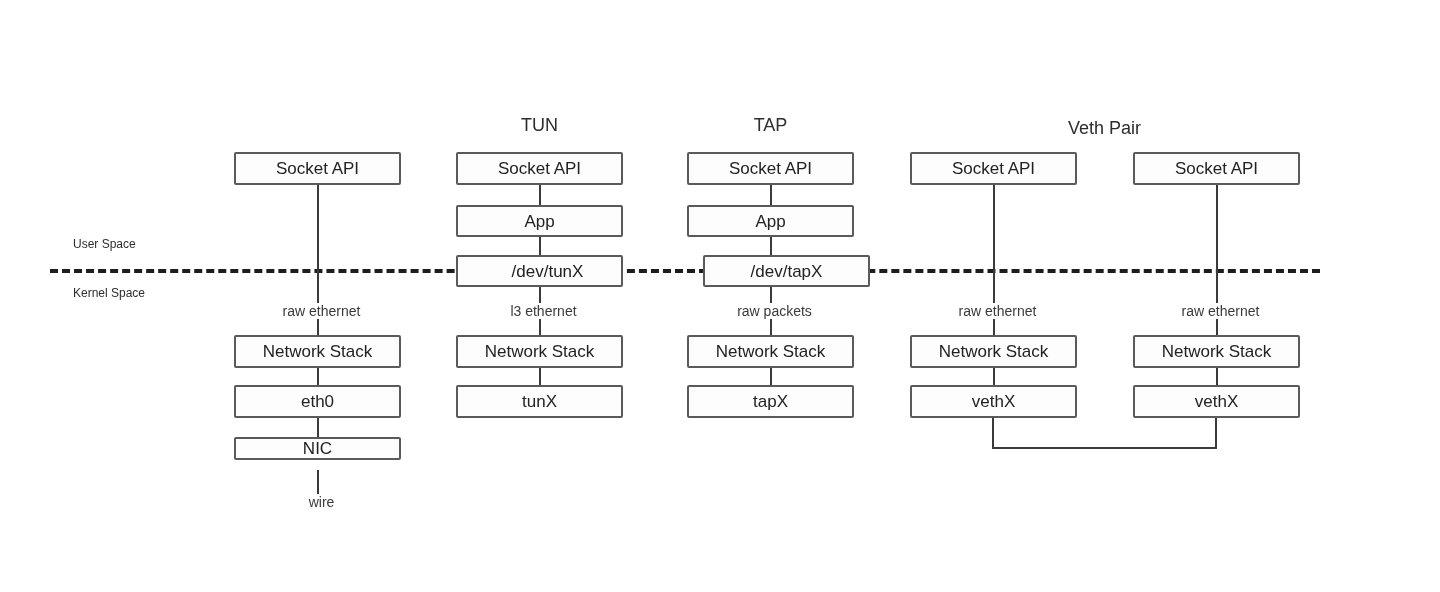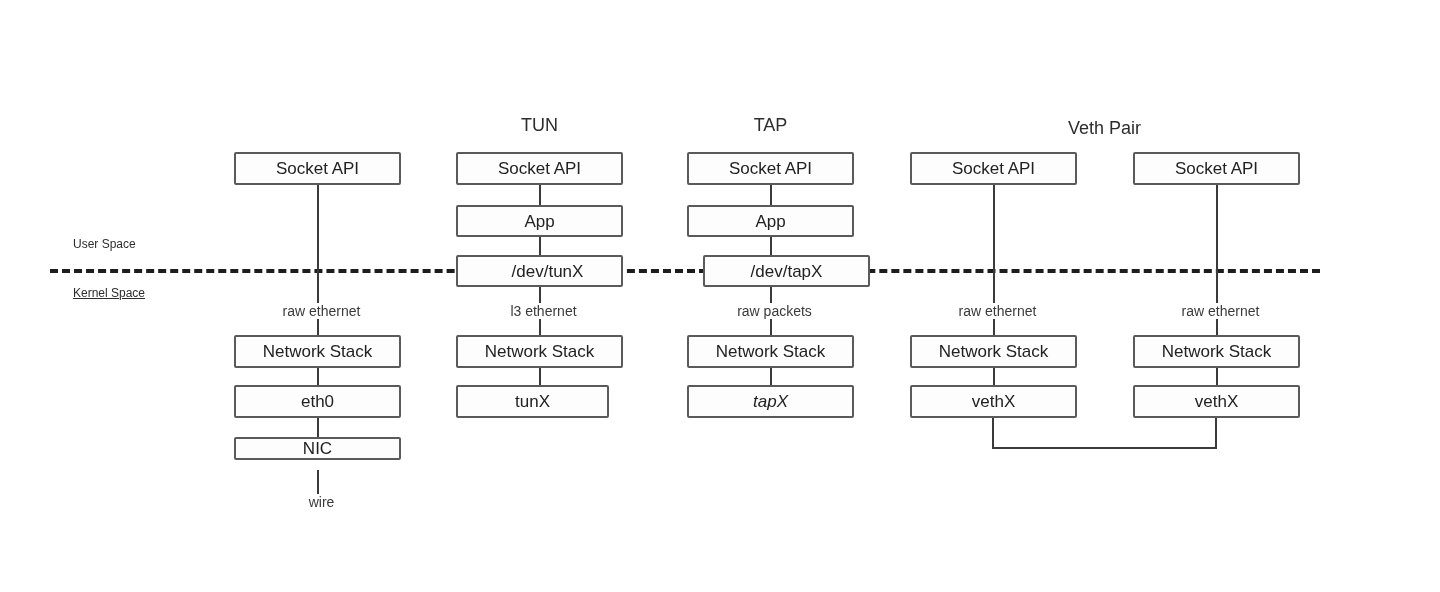--- a/index.html
+++ b/index.html
@@ -87,21 +87,21 @@
   }
 </style>
 </head>
 <body>
 
 <div id="canvas">
 
   <div class="boundary" style="left:50px; top:269px; width:1270px;"></div>
 
   <div class="space-label" style="left:73px; top:237px;">User Space</div>
-  <div class="space-label" style="left:73px; top:286px;text-decoration:underline;">Kernel Space</div>
+  <div class="space-label" style="left:73px; top:286px;">Kernel Space</div>
 
   <div class="col-title" style="left:687px; top:115px; width:167px;">TAP</div>
   <div class="col-title" style="left:456px; top:115px; width:167px;">TUN</div>
   <div class="col-title" style="left:1021px; top:111px; width:167px;margin-top:7px;">Veth Pair</div>
 
   <div class="node" style="left:234px; top:152px; width:167px; height:33px;">Socket API</div>
 
   <div class="vline" style="left:317px; top:185px; height:150px;"></div>
   <div class="edge-label" style="left:234px; top:303px; width:167px;">raw ethernet</div>
 
@@ -128,40 +128,40 @@
 
   <div class="node" style="left:456px; top:255px; width:167px; height:32px;padding-left:16px;">/dev/tunX</div>
 
   <div class="vline" style="left:539px; top:287px; height:48px;"></div>
   <div class="edge-label" style="left:456px; top:303px; width:167px;">l3 ethernet</div>
 
   <div class="node" style="left:456px; top:335px; width:167px; height:33px;">Network Stack</div>
 
   <div class="vline" style="left:539px; top:368px; height:17px;"></div>
 
-  <div class="node" style="left:456px; top:385px; width:153px; height:33px;">tunX</div>
+  <div class="node" style="left:456px; top:385px; width:167px; height:33px;">tunX</div>
 
   <div class="node" style="left:687px; top:152px; width:167px; height:33px;">Socket API</div>
 
   <div class="vline" style="left:770px; top:185px; height:20px;"></div>
 
   <div class="node" style="left:687px; top:205px; width:167px; height:32px;">App</div>
 
   <div class="vline" style="left:770px; top:237px; height:18px;"></div>
 
   <div class="node" style="left:687px; top:255px; width:167px; height:32px;margin-left:16px;">/dev/tapX</div>
 
   <div class="vline" style="left:770px; top:287px; height:48px;"></div>
   <div class="edge-label" style="left:687px; top:303px; width:167px;">raw packets</div>
 
   <div class="node" style="left:687px; top:335px; width:167px; height:33px;">Network Stack</div>
 
   <div class="vline" style="left:770px; top:368px; height:17px;"></div>
 
-  <div class="node" style="left:687px; top:385px; width:167px; height:33px;font-style:italic;">tapX</div>
+  <div class="node" style="left:687px; top:385px; width:167px; height:33px;">tapX</div>
 
   <div class="node" style="left:910px; top:152px; width:167px; height:33px;">Socket API</div>
 
   <div class="vline" style="left:993px; top:185px; height:150px;"></div>
   <div class="edge-label" style="left:910px; top:303px; width:167px;">raw ethernet</div>
 
   <div class="node" style="left:910px; top:335px; width:167px; height:33px;">Network Stack</div>
 
   <div class="vline" style="left:993px; top:368px; height:17px;"></div>
 

